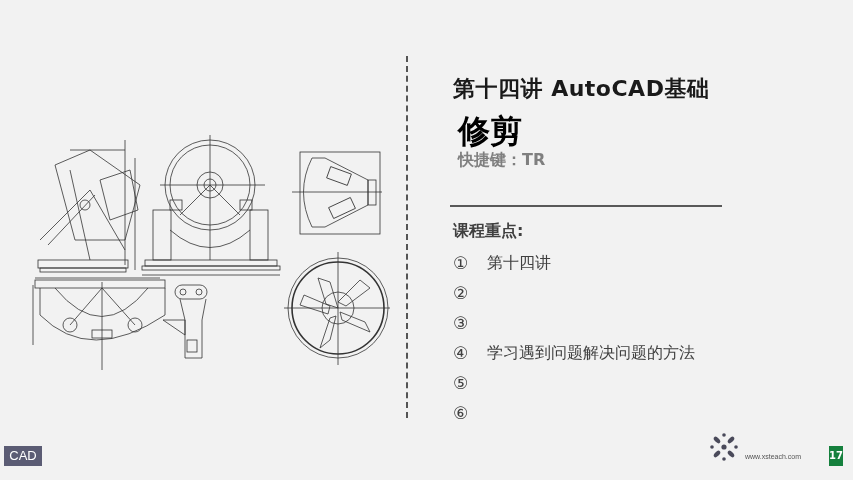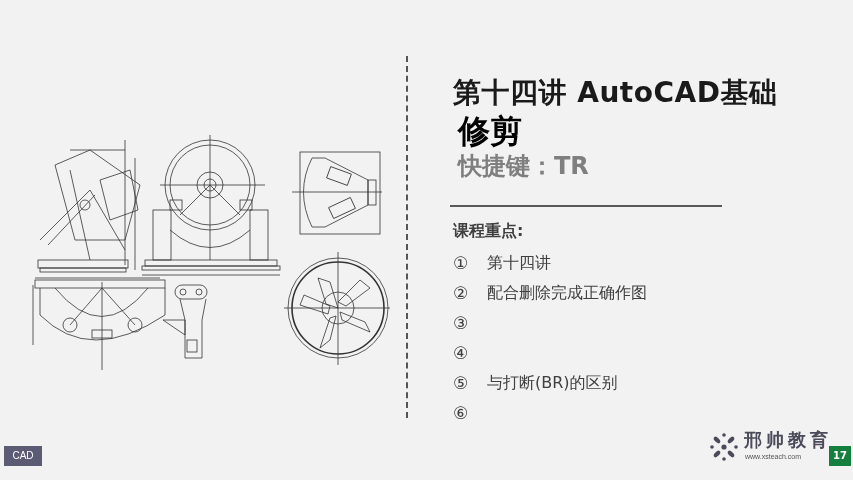--- a/index.html
+++ b/index.html
@@ -9,64 +9,64 @@
     font-family:"DejaVu Sans","Liberation Sans",sans-serif;
   }
   .slide { position:absolute; left:0; top:0; width:853px; height:480px; background:#f2f2f2; }
   .drawings { position:absolute; left:30px; top:130px; width:360px; height:250px; }
   .divider-v {
     position:absolute; left:406px; top:56px; width:0; height:362px;
     border-left:2px dashed #555;
   }
   .lesson-title {
     position:absolute; left:453px; top:74px;
-    font-size:28px; font-weight:bold; color:#1a1a1a; letter-spacing:0.5px; white-space:nowrap;
+    font-size:22px; font-weight:bold; color:#1a1a1a; letter-spacing:0.5px; white-space:nowrap;
   }
   .topic-title {
     position:absolute; left:458px; top:110px;
     font-size:32px; font-weight:bold; color:#000; white-space:nowrap;
   }
   .shortcut {
     position:absolute; left:458px; top:150px;
-    font-size:24px; font-weight:bold; color:#7f7f7f; white-space:nowrap;
+    font-size:16px; font-weight:bold; color:#7f7f7f; white-space:nowrap;
   }
   .subtitle-en {
     position:absolute; left:458px; top:183px;
     font-size:13px; font-weight:bold; color:#a6a6a6; white-space:nowrap;
   }
   .rule-h {
     position:absolute; left:450px; top:205px; width:272px; height:2px; background:#595959;
   }
   .focus-heading {
     position:absolute; left:453px; top:221px;
     font-size:16px; font-weight:bold; color:#404040; white-space:nowrap;
   }
   .focus-list { position:absolute; left:453px; top:248px; margin:0; padding:0; list-style:none; }
   .focus-item {
     height:30px; display:flex; align-items:center;
     font-size:16px; color:#404040; white-space:nowrap;
   }
   .focus-item .num { width:34px; display:inline-block; font-size:17px; }
   .badge-cad {
     position:absolute; left:4px; top:446px; width:38px; height:20px;
-    background:#5b5c74; color:#fff; font-size:10px; text-align:center; line-height:20px;
+    background:#5b5c74; color:#fff; font-size:13px; text-align:center; line-height:20px;
     font-family:"Liberation Sans",sans-serif;
   }
   .logo { position:absolute; left:708px; top:430px; width:120px; height:36px; }
   .logo-icon { position:absolute; left:0; top:1px; width:32px; height:32px; }
   .logo-cn {
     position:absolute; left:36px; top:-2px; font-size:18px; font-weight:bold; color:#4a4a5a;
     letter-spacing:4px; white-space:nowrap;
   }
   .logo-url {
     position:absolute; left:37px; top:23px; font-size:7px; color:#555; white-space:nowrap;
     font-family:"Liberation Sans",sans-serif;
   }
   .page-num {
-    position:absolute; left:829px; top:446px; width:22px; height:20px;
+    position:absolute; left:829px; top:446px; width:14px; height:20px;
     background:#15803d; color:#fff; font-size:10px; font-weight:bold; text-align:center; line-height:20px;
   }
 </style>
 </head>
 <body>
 
 <div class="slide">
 
   <svg class="drawings" viewBox="0 0 360 250" fill="none" stroke="#333" stroke-width="0.8">
 
@@ -158,31 +158,30 @@
   <div class="rule-h"></div>
 
   <div class="focus-heading">课程重点:</div>
   <ul class="focus-list">
     <li class="focus-item">
       <span class="num">①</span>
       <span>第十四讲</span>
     </li>
     <li class="focus-item">
       <span class="num">②</span>
-      <span>配合删除完成正确作图</span>
     </li>
     <li class="focus-item">
       <span class="num">③</span>
     </li>
     <li class="focus-item">
       <span class="num">④</span>
+      <span>学习遇到问题解决问题的方法</span>
     </li>
     <li class="focus-item">
       <span class="num">⑤</span>
-      <span>与打断(BR)的区别</span>
     </li>
     <li class="focus-item">
       <span class="num">⑥</span>
     </li>
   </ul>
 
   <div class="badge-cad">CAD</div>
 
   <div class="logo">
     <svg class="logo-icon" viewBox="0 0 32 32">
@@ -191,18 +190,17 @@
         <ellipse cx="9" cy="9" rx="2.2" ry="4" transform="rotate(-45 9 9)"></ellipse>
         <ellipse cx="23" cy="9" rx="2.2" ry="4" transform="rotate(45 23 9)"></ellipse>
         <ellipse cx="9" cy="23" rx="2.2" ry="4" transform="rotate(45 9 23)"></ellipse>
         <ellipse cx="23" cy="23" rx="2.2" ry="4" transform="rotate(-45 23 23)"></ellipse>
         <circle cx="4" cy="16" r="1.8"></circle>
         <circle cx="28" cy="16" r="1.8"></circle>
         <circle cx="16" cy="4" r="1.8"></circle>
         <circle cx="16" cy="28" r="1.8"></circle>
       </g>
     </svg>
-    <div class="logo-cn">邢帅教育</div>
     <div class="logo-url">www.xsteach.com</div>
   </div>
 
   <div class="page-num">17</div>
 </div>
 
 </body></html>

